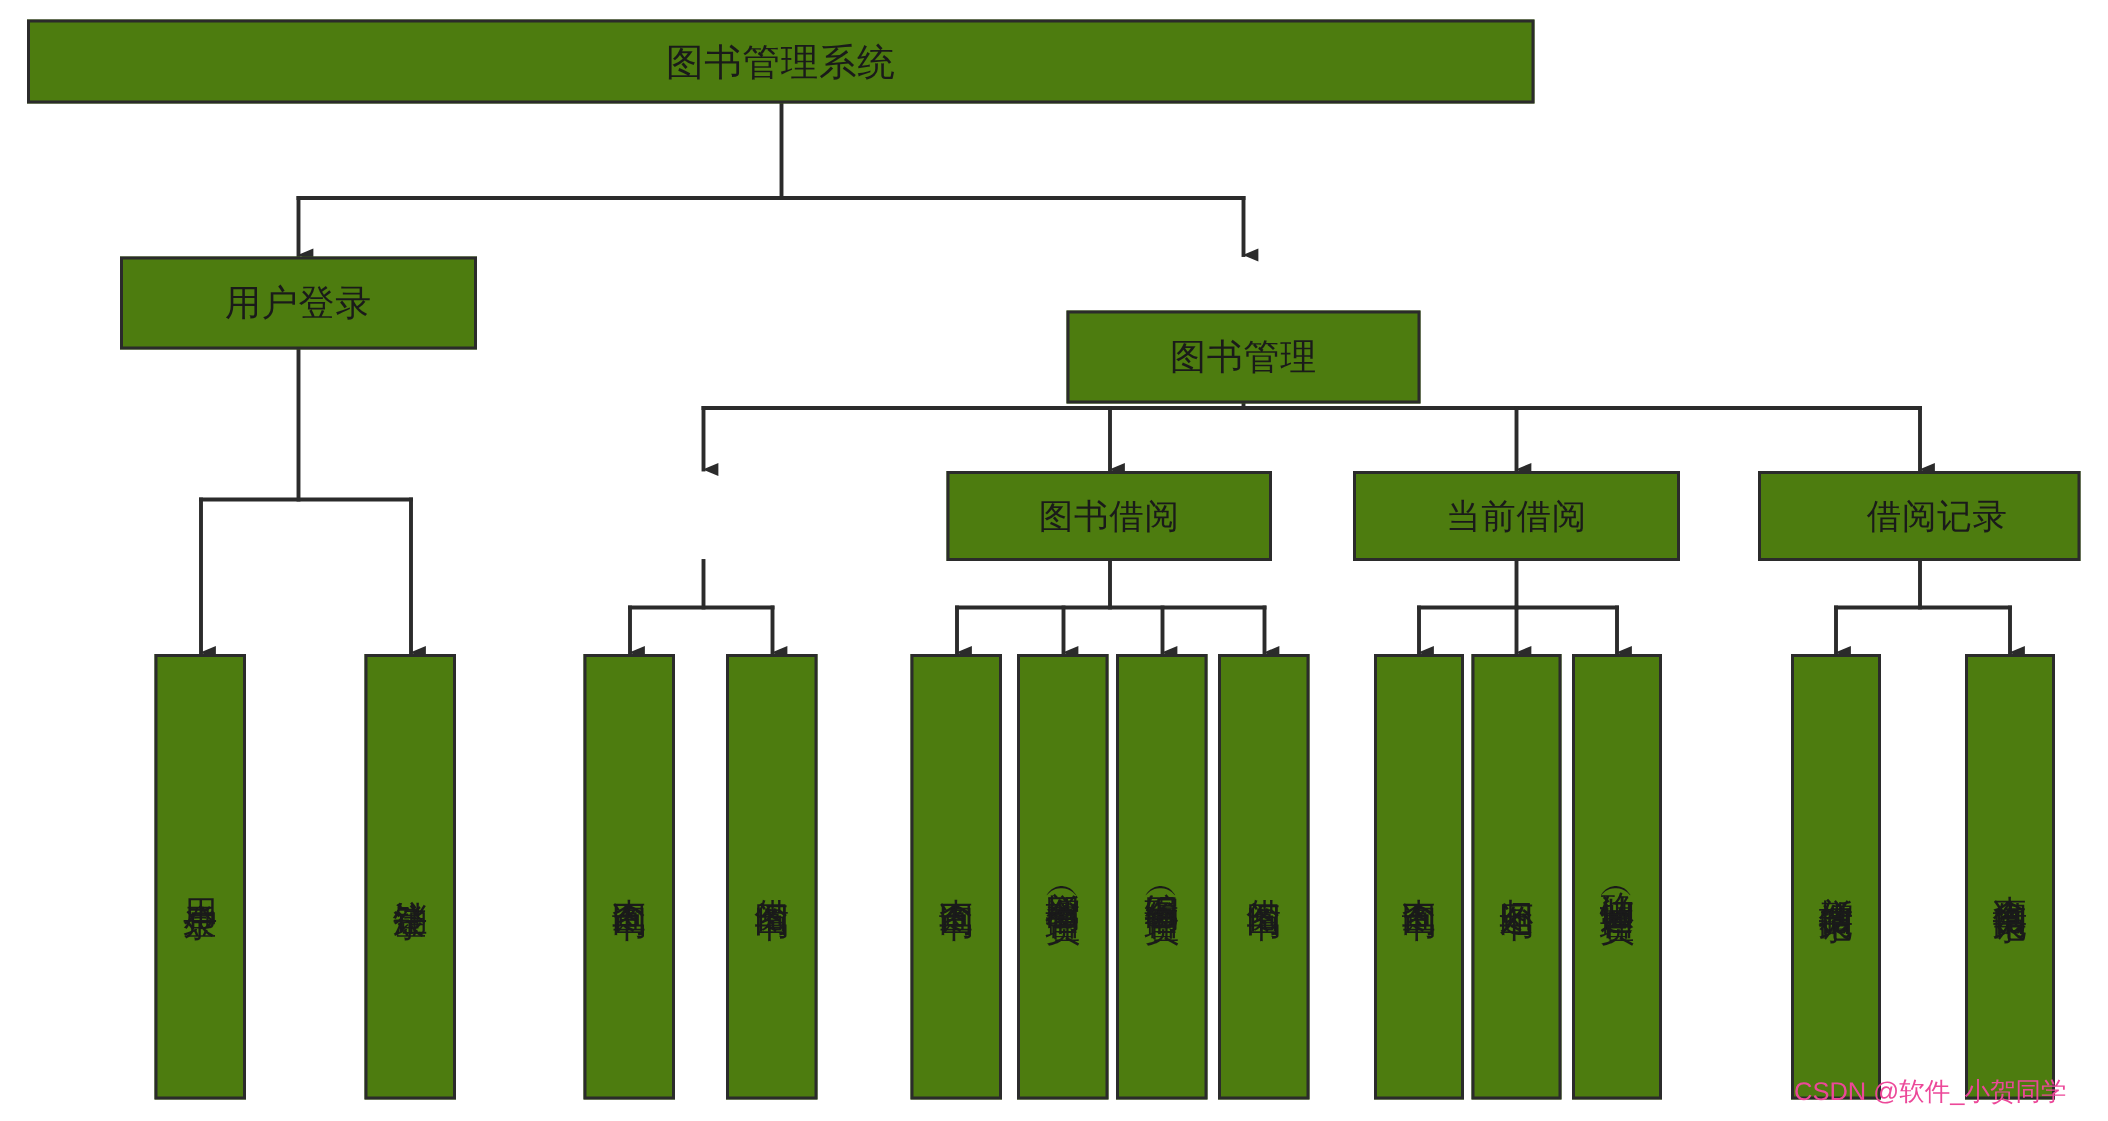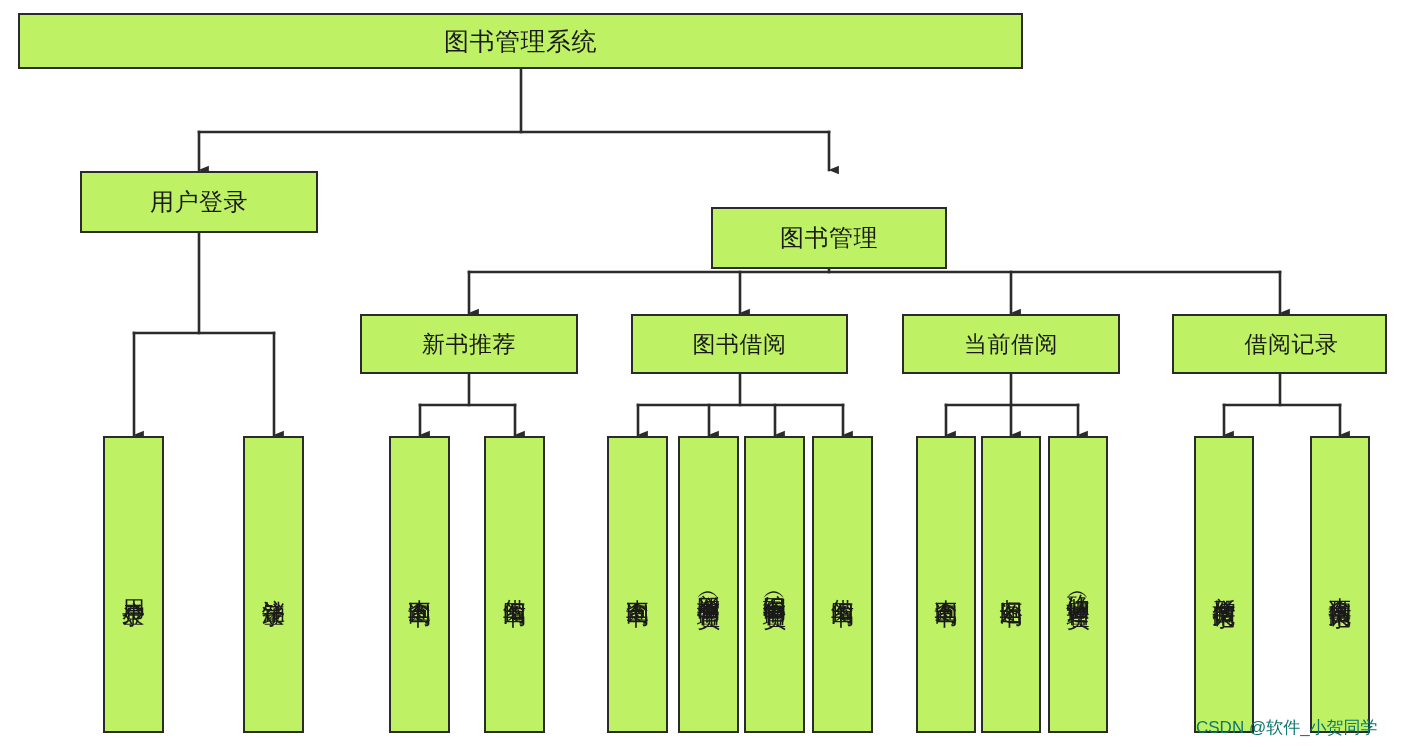--- a/index.html
+++ b/index.html
@@ -21,21 +21,21 @@
     position: absolute;
     left: 0;
     top: 0;
     width: 1405px;
     height: 747px;
   }
   .node {
     position: absolute;
     box-sizing: border-box;
     border: 2.5px solid #2b2b2b;
-    background: #bef264;
+    background: #4d7c0f;
     display: flex;
     align-items: center;
     justify-content: center;
     color: #1a1a1a;
   }
   .node.horiz {
     writing-mode: horizontal-tb;
   }
   .node.vert {
     writing-mode: vertical-rl;
@@ -47,21 +47,21 @@
     letter-spacing: 0.5px;
     white-space: nowrap;
   }
   .lvl0 { font-size: 25px; }
   .lvl1 { font-size: 24px; }
   .lvl2 { font-size: 23px; }
   .leaf { font-size: 23px; letter-spacing: 2px; }
   .watermark {
     position: absolute;
     font-size: 17px;
-    color: #0f766e;
+    color: #ec4899;
     white-space: nowrap;
     pointer-events: none;
   }
 </style>
 </head>
 <body>
 
 <div id="canvas">
 
   <svg id="edges" viewBox="0 0 1405 747" xmlns="http://www.w3.org/2000/svg" aria-hidden="true">
@@ -111,23 +111,20 @@
     <span class="node-label lvl0">图书管理系统</span>
   </div>
 
   <div class="node horiz" style="left: 80px; top: 171px; width: 238px; height: 62px;">
     <span class="node-label lvl1">用户登录</span>
   </div>
   <div class="node horiz" style="left: 711px; top: 171px; width: 236px; height: 62px; margin-top: 36px;">
     <span class="node-label lvl1">图书管理</span>
   </div>
 
-  <div class="node horiz" style="left: 360px; top: 314px; width: 218px; height: 60px;">
-    <span class="node-label lvl2">新书推荐</span>
-  </div>
   <div class="node horiz" style="left: 631px; top: 314px; width: 217px; height: 60px;">
     <span class="node-label lvl2">图书借阅</span>
   </div>
   <div class="node horiz" style="left: 902px; top: 314px; width: 218px; height: 60px;">
     <span class="node-label lvl2">当前借阅</span>
   </div>
   <div class="node horiz" style="left: 1172px; top: 314px; width: 215px; height: 60px; padding-left: 24px;">
     <span class="node-label lvl2">借阅记录</span>
   </div>
 

